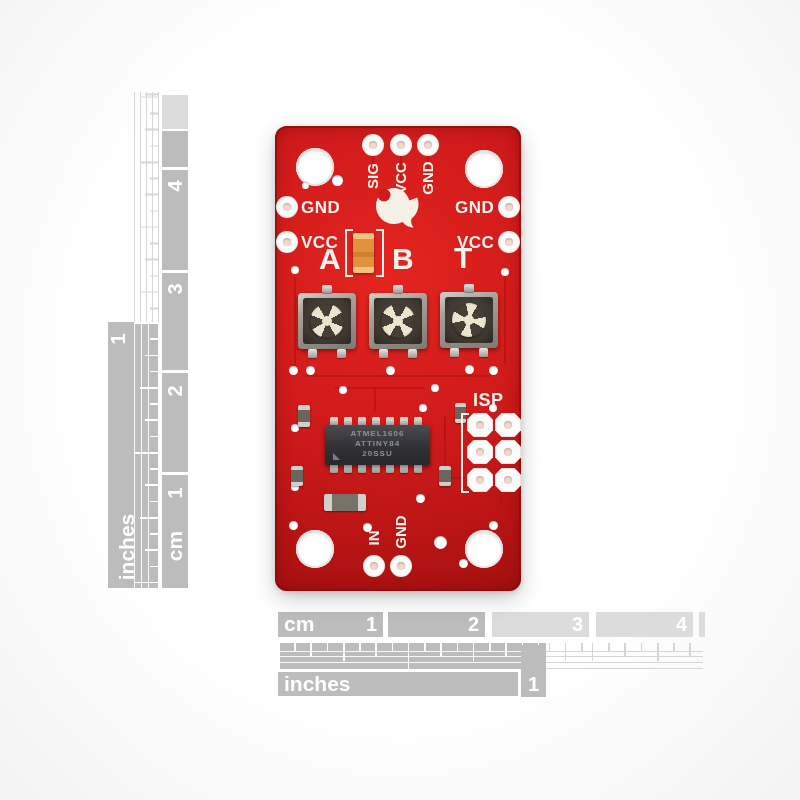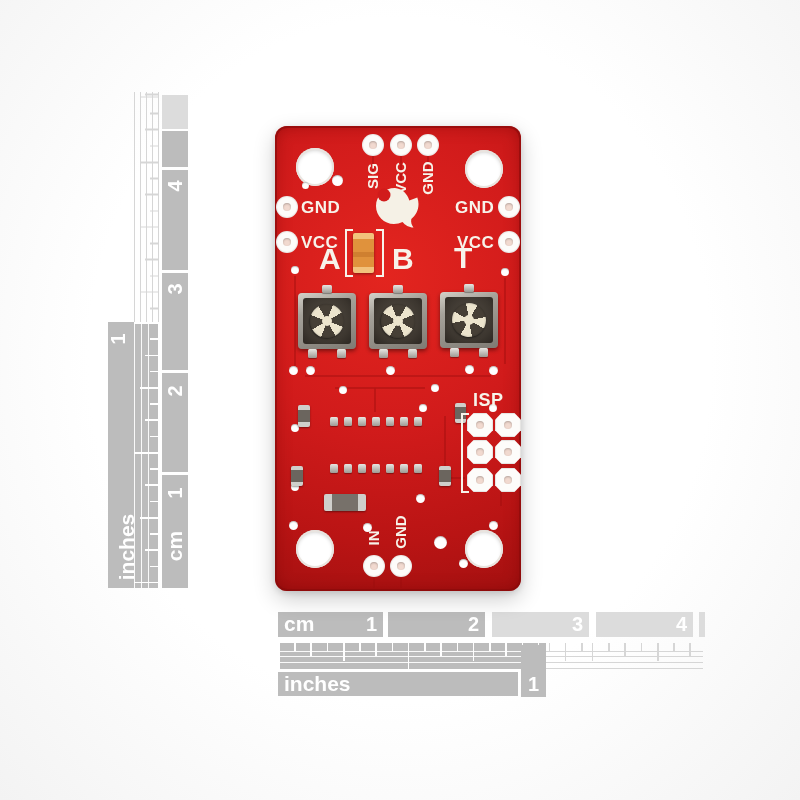--- a/index.html
+++ b/index.html
@@ -285,20 +285,26 @@
     <div class="pin" style="left:111px;top:291px;width:8px;height:9px;"></div>
     <div class="pin" style="left:125px;top:291px;width:8px;height:9px;"></div>
     <div class="pin" style="left:139px;top:291px;width:8px;height:9px;"></div>
     <div class="pin" style="left:55px;top:338px;width:8px;height:9px;"></div>
     <div class="pin" style="left:69px;top:338px;width:8px;height:9px;"></div>
     <div class="pin" style="left:83px;top:338px;width:8px;height:9px;"></div>
     <div class="pin" style="left:97px;top:338px;width:8px;height:9px;"></div>
     <div class="pin" style="left:111px;top:338px;width:8px;height:9px;"></div>
     <div class="pin" style="left:125px;top:338px;width:8px;height:9px;"></div>
     <div class="pin" style="left:139px;top:338px;width:8px;height:9px;"></div>
+    <div class="ic">
+      <div class="txt" style="top:4px;">ATMEL1606</div>
+      <div class="txt" style="top:14px;">ATTINY84</div>
+      <div class="txt" style="top:24px;">20SSU</div>
+      <div class="dot"></div>
+    </div>
 
     <div class="sk lab" style="left:198px;top:266px;font-size:18px;">ISP</div>
     <div class="bracket l" style="left:186px;top:287px;height:76px;"></div>
     <div class="isp-pad" style="left:192px;top:287px;"></div>
     <div class="isp-pad" style="left:220px;top:287px;"></div>
     <div class="isp-pad" style="left:192px;top:314px;"></div>
     <div class="isp-pad" style="left:220px;top:314px;"></div>
     <div class="isp-pad" style="left:192px;top:342px;"></div>
     <div class="isp-pad" style="left:220px;top:342px;"></div>
 

